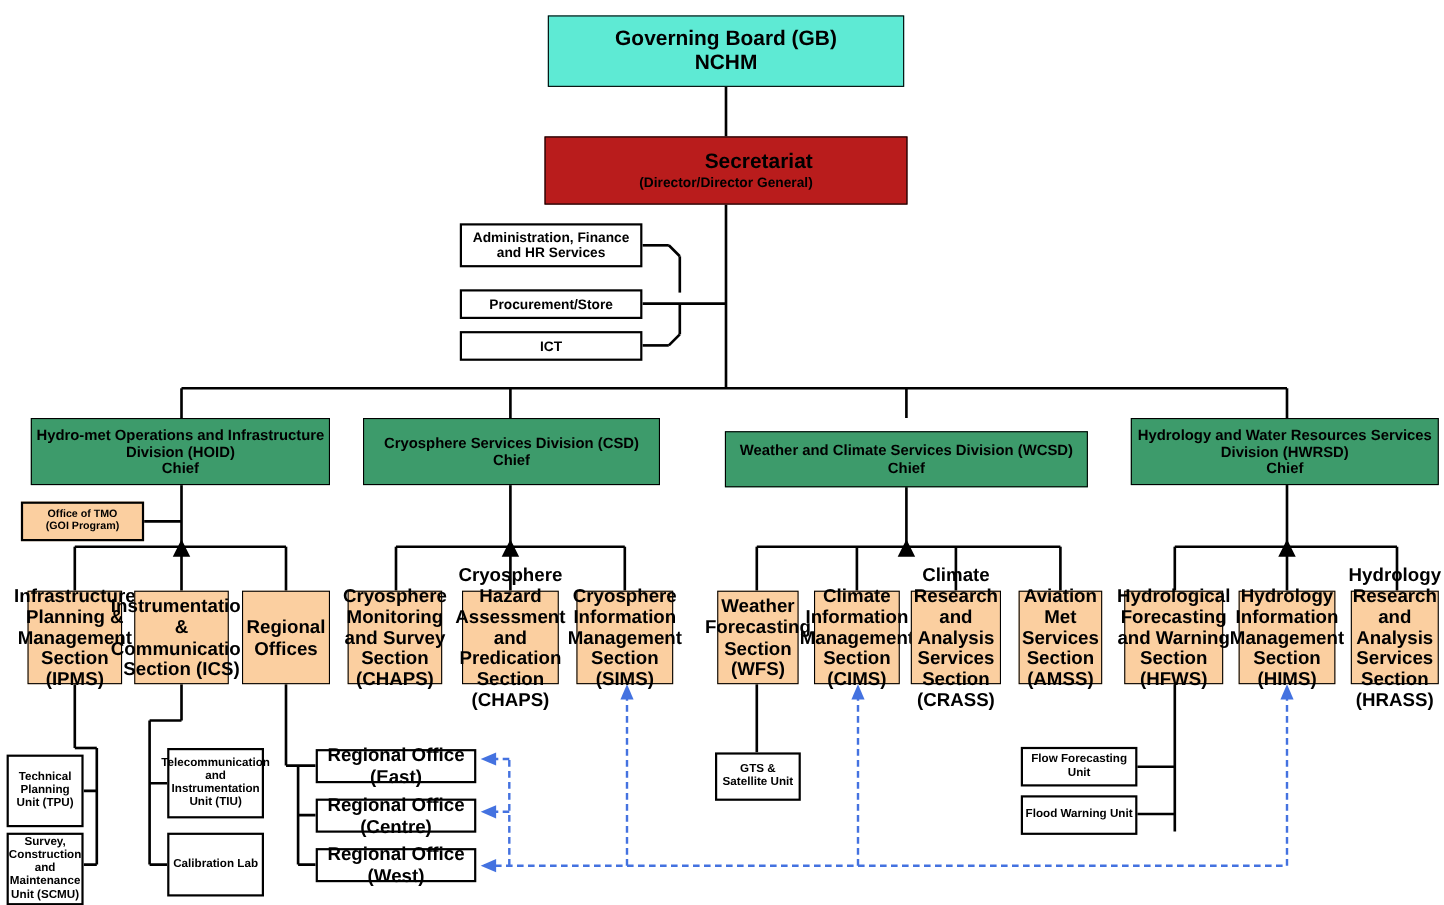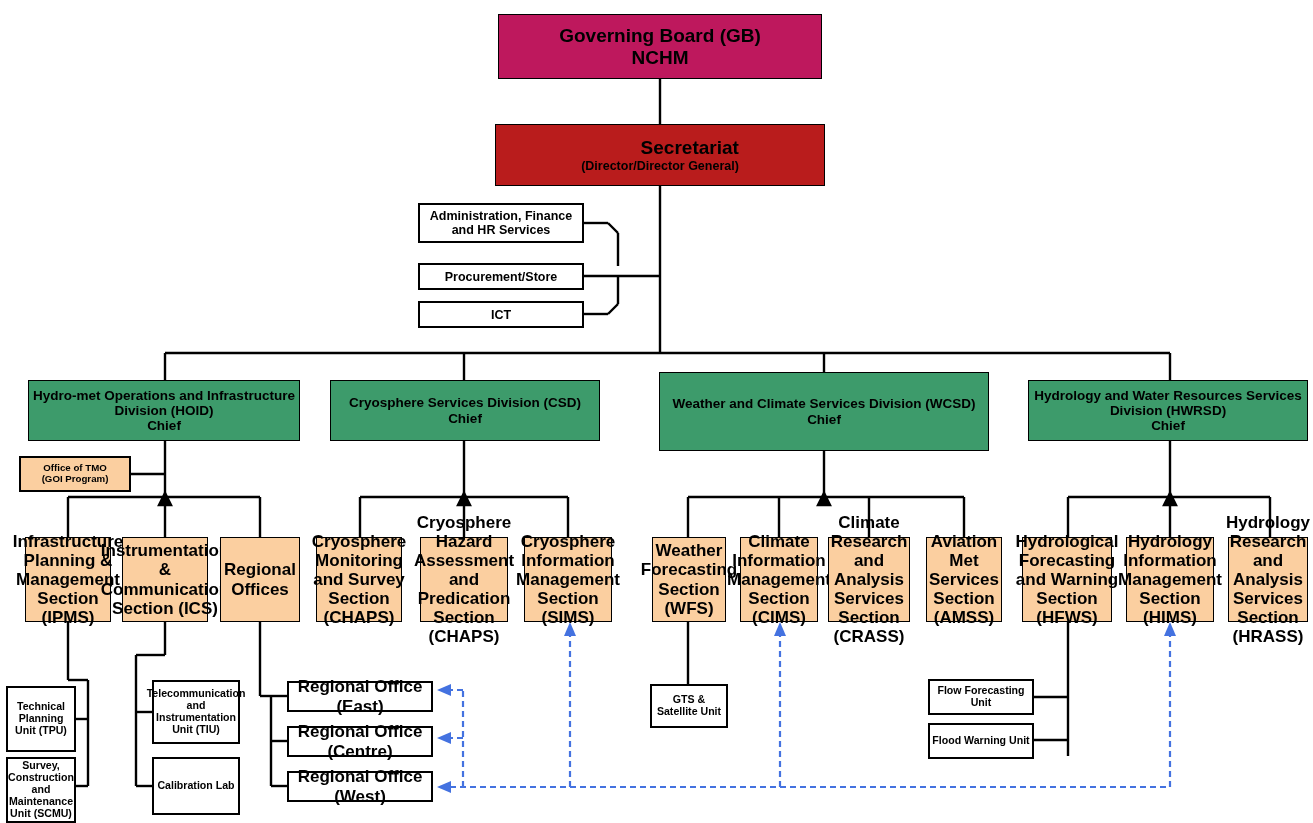--- a/index.html
+++ b/index.html
@@ -3,21 +3,21 @@
 <meta charset="utf-8">
 <style>
   html,body{margin:0;padding:0;background:#fff;}
   body{width:1313px;height:823px;font-family:"Liberation Sans",sans-serif;}
   #chart{position:relative;width:1313px;height:823px;overflow:hidden;}
   svg#wires{position:absolute;left:0;top:0;width:1313px;height:823px;pointer-events:none;}
   .node{position:absolute;box-sizing:border-box;border:1.6px solid #000;
         display:flex;align-items:center;justify-content:center;text-align:center;
         font-weight:bold;color:#000;line-height:1.12;z-index:3;background:#fff;}
   .node span{display:block;padding:0 2px;}
-  .gold{background:#be185d;}
+  .gold{background:#5eead4;}
   .grey{background:#b91c1c;text-align:right;}
   .green{background:#3D9B6B;}
   .peach{background:#FBCFA0;}
   .rounded{border-radius:0;border-width:2.2px;}
   .t22{font-size:19px;}
   .t13{font-size:12.5px;}
   .t12{font-size:17px;}
   .t11{font-size:10.6px;}
   .t10{font-size:9.7px;}
   .sub{font-weight:bold;font-size:12.5px;display:block;}
@@ -167,21 +167,21 @@
       <span class="ttl2">Hydro-met Operations and Infrastructure Division (HOID)</span>
       <span class="ttl2">Chief</span>
     </div>
   </div>
   <div class="node green" style="left:330px;top:380px;width:270px;height:61px;">
     <div>
       <span class="ttl2">Cryosphere Services Division (CSD)</span>
       <span class="ttl2">Chief</span>
     </div>
   </div>
-  <div class="node green" style="left:659px;top:372px;width:330px;height:79px;align-items:center;">
+  <div class="node green" style="left:659px;top:392px;width:330px;height:51px;align-items:center;">
     <div>
       <span class="ttl2">Weather and Climate Services Division (WCSD)</span>
       <span class="ttl2">Chief</span>
     </div>
   </div>
   <div class="node green" style="left:1028px;top:380px;width:280px;height:61px;">
     <div>
       <span class="ttl2">Hydrology and Water Resources Services Division (HWRSD)</span>
       <span class="ttl2">Chief</span>
     </div>

